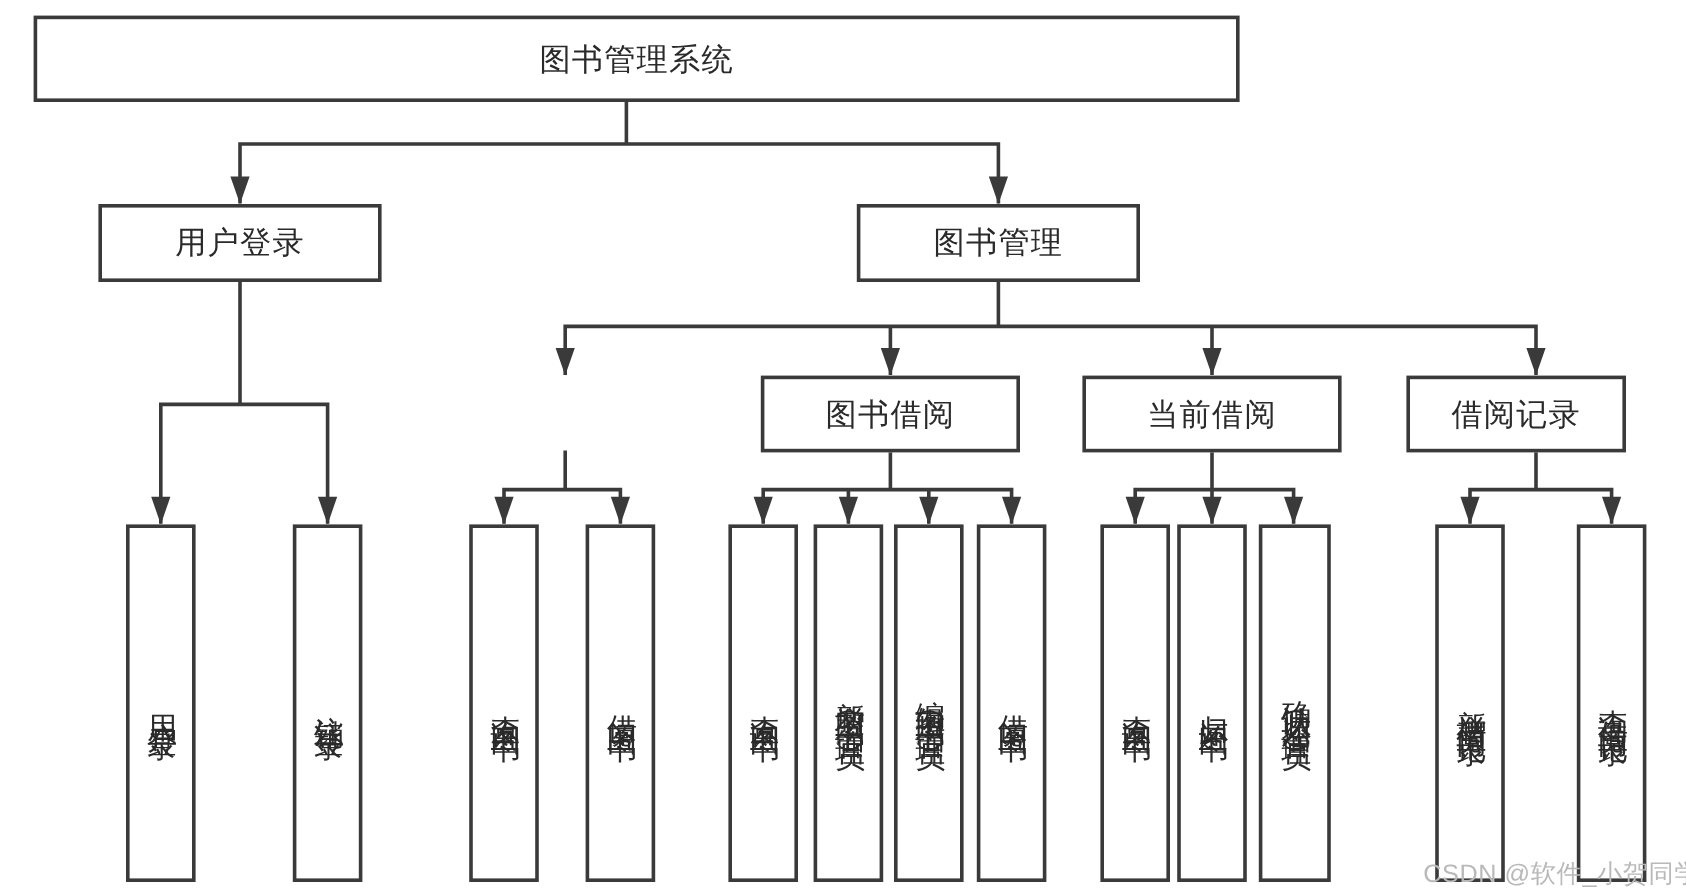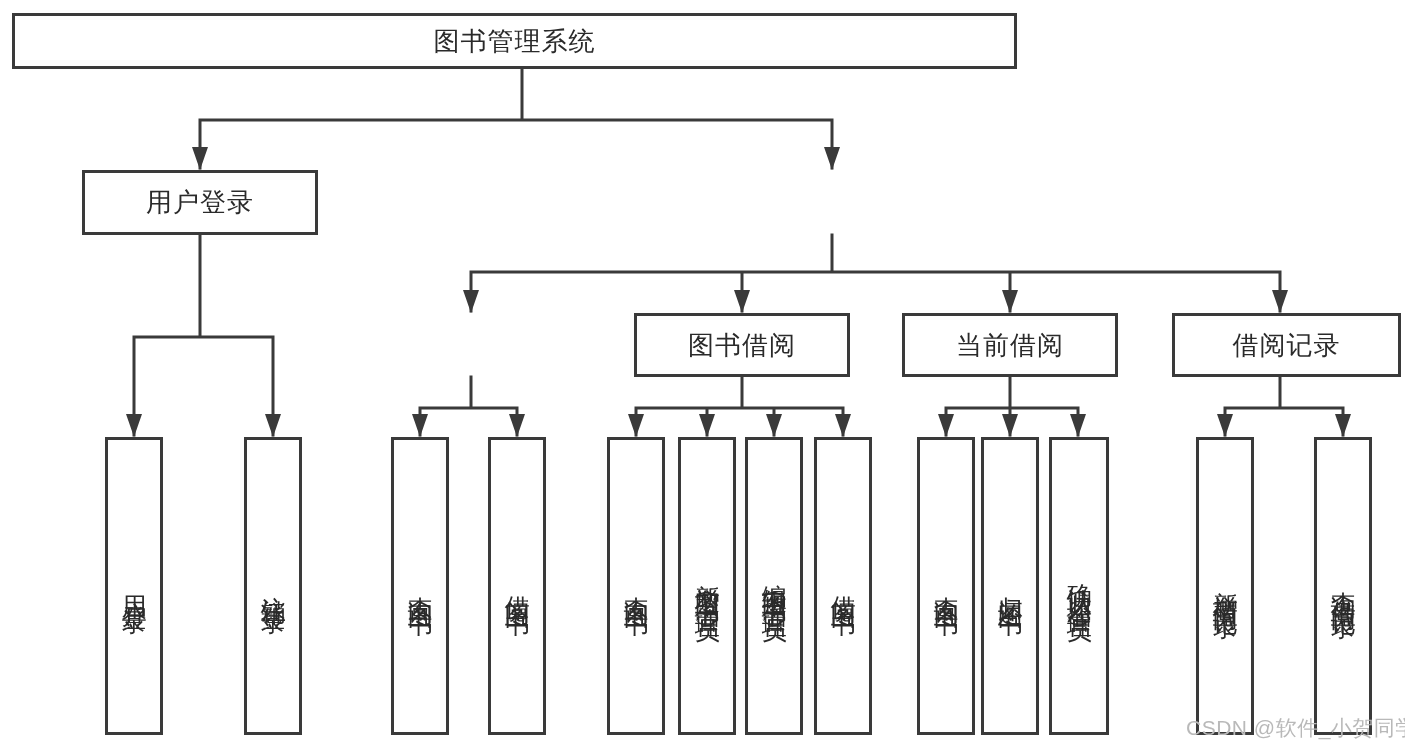--- a/index.html
+++ b/index.html
@@ -84,27 +84,28 @@
     <polygon points="699,414 715,414 707,437"></polygon>
     <polygon points="766,414 782,414 774,437"></polygon>
     <polygon points="835,414 851,414 843,437"></polygon>
     <polygon points="938,414 954,414 946,437"></polygon>
     <polygon points="1002,414 1018,414 1010,437"></polygon>
     <polygon points="1070,414 1086,414 1078,437"></polygon>
     <polygon points="1217,414 1233,414 1225,437"></polygon>
     <polygon points="1335,414 1351,414 1343,437"></polygon>
   </svg>
 
-  <div class="box h-label" style="left:12px;top:13px;width:1005px;height:56px">图书管理系统</div>
+  <div class="box h-label" style="left:28px;top:13px;width:1005px;height:72px">图书管理系统</div>
 
   <div class="box h-label" style="left:82px;top:170px;width:236px;height:65px">用户登录</div>
+  <div class="box h-label" style="left:714px;top:170px;width:236px;height:65px">图书管理</div>
 
   <div class="box h-label" style="left:634px;top:313px;width:216px;height:64px">图书借阅</div>
   <div class="box h-label" style="left:902px;top:313px;width:216px;height:64px">当前借阅</div>
-  <div class="box h-label" style="left:1172px;top:313px;width:229px;height:64px">借阅记录</div>
+  <div class="box h-label" style="left:1172px;top:313px;width:183px;height:64px">借阅记录</div>
 
   <div class="box leaf" style="left:105px;top:437px;width:58px;height:298px">用户登录</div>
   <div class="box leaf" style="left:244px;top:437px;width:58px;height:298px">注销登录</div>
 
   <div class="box leaf" style="left:391px;top:437px;width:58px;height:298px">查询图书</div>
   <div class="box leaf" style="left:488px;top:437px;width:58px;height:298px">借阅图书</div>
 
   <div class="box leaf" style="left:607px;top:437px;width:58px;height:298px">查询图书</div>
   <div class="box leaf" style="left:678px;top:437px;width:58px;height:298px">新增图书（管理员）</div>
   <div class="box leaf" style="left:745px;top:437px;width:58px;height:298px">编辑图书（管理员）</div>

